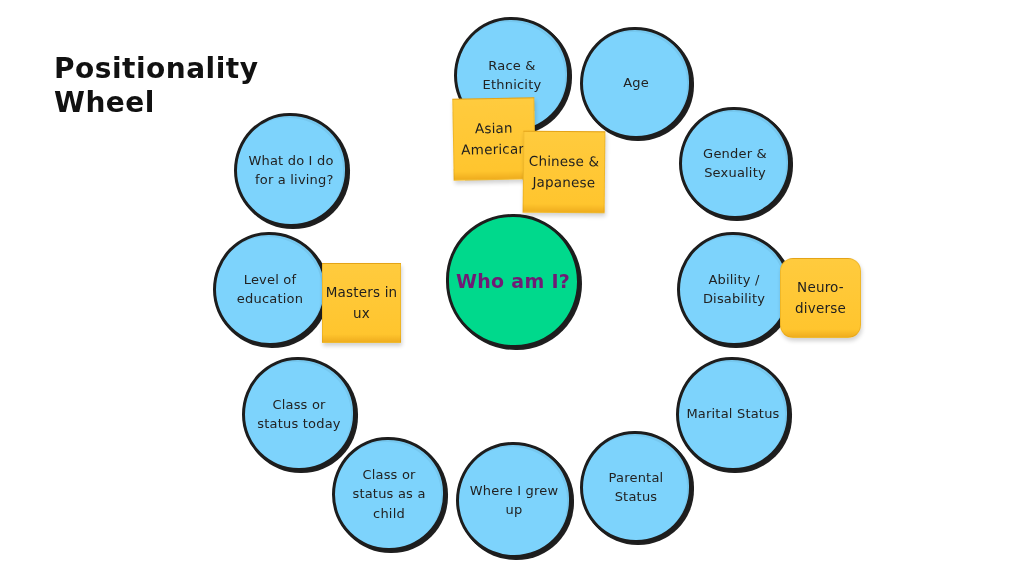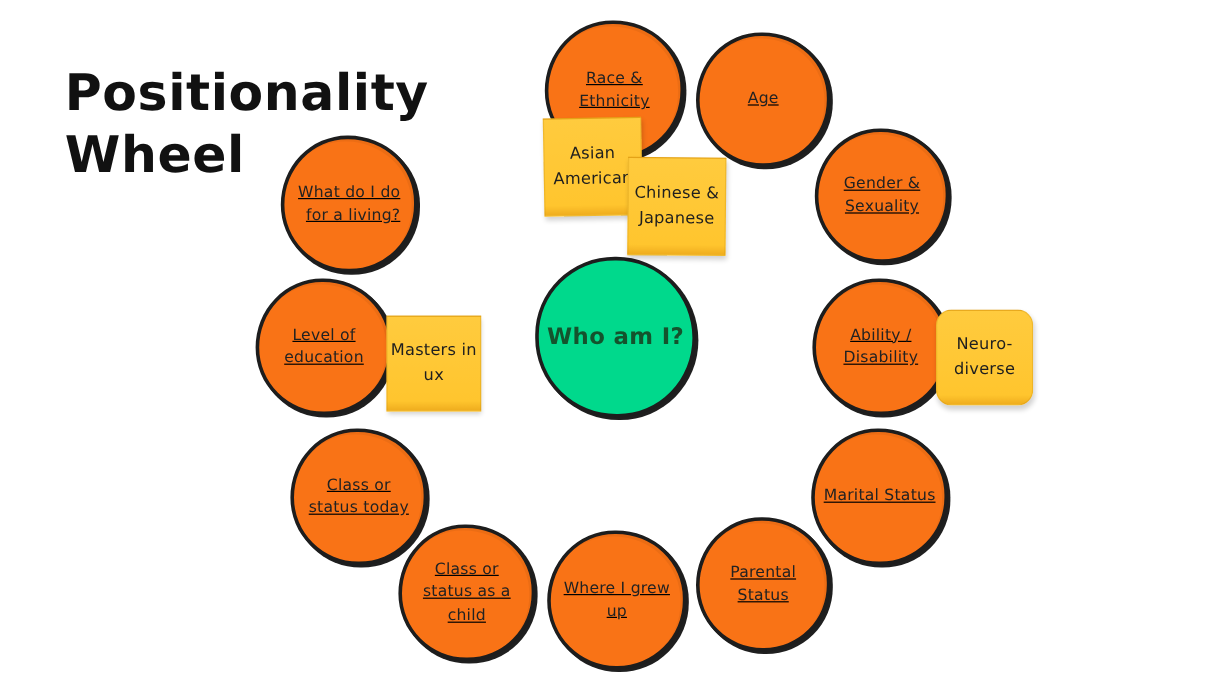--- a/index.html
+++ b/index.html
@@ -14,41 +14,40 @@
   .canvas {
     position: relative;
     width: 1024px;
     height: 576px;
     background: #ffffff;
   }
   .board-title {
     position: absolute;
     left: 54px;
     top: 52px;
-    font-size: 42px;
+    font-size: 28px;
     font-weight: 800;
     letter-spacing: 0.5px;
     line-height: 1.22;
     color: #111111;
     white-space: pre-line;
     user-select: none;
   }
   .wheel-circle {
     position: absolute;
     border-radius: 49% 51% 50% 50% / 51% 49% 50% 50%;
-    background: #f97316;
+    background: #7dd3fc;
     border: 3px solid #1D1D1D;
     box-shadow: 2px 2px 0 0 #1f1f1f, inset -2px 2px 0 rgba(0,0,0,0.05);
     display: flex;
     align-items: center;
     justify-content: center;
     text-align: center;
     box-sizing: border-box;
     z-index: 1;
-    text-decoration: underline;
   }
   .wheel-circle .label {
     font-size: 13px;
     line-height: 1.5;
     color: #222222;
     white-space: pre-line;
     padding: 0 2px;
     letter-spacing: 0.2px;
   }
   .center-circle {
@@ -64,21 +63,21 @@
     display: flex;
     align-items: center;
     justify-content: center;
     text-align: center;
     box-sizing: border-box;
     z-index: 1;
   }
   .center-circle .label {
     font-size: 19px;
     font-weight: 700;
-    color: #14532d;
+    color: #701a75;
     letter-spacing: 0.3px;
   }
   .sticky {
     position: absolute;
     background: linear-gradient(180deg, #FFCB3E 0%, #FFC52E 90%, #EFAD1E 100%);
     border: 1px solid rgba(190,130,0,0.25);
     box-shadow: 1px 3px 4px rgba(0,0,0,0.18);
     display: flex;
     align-items: center;
     justify-content: center;

